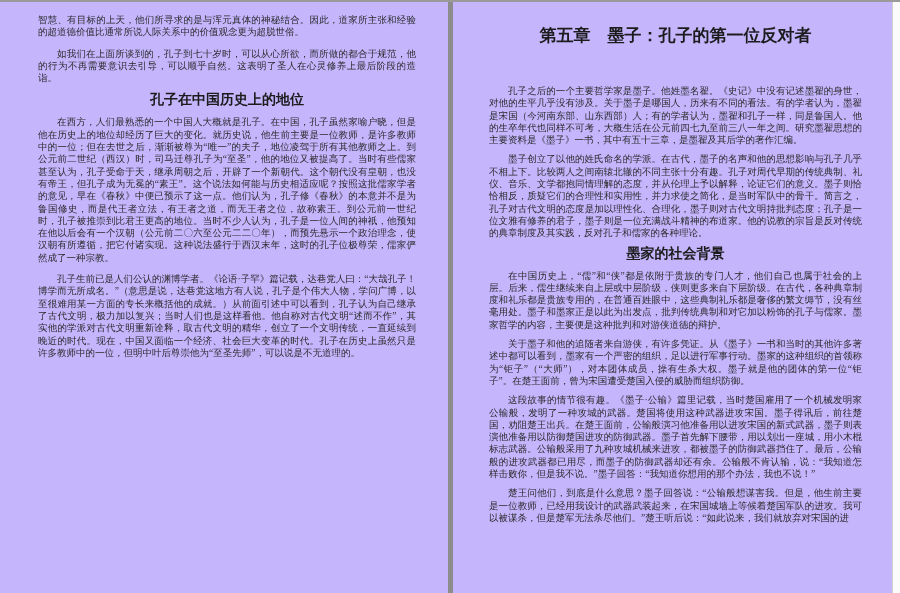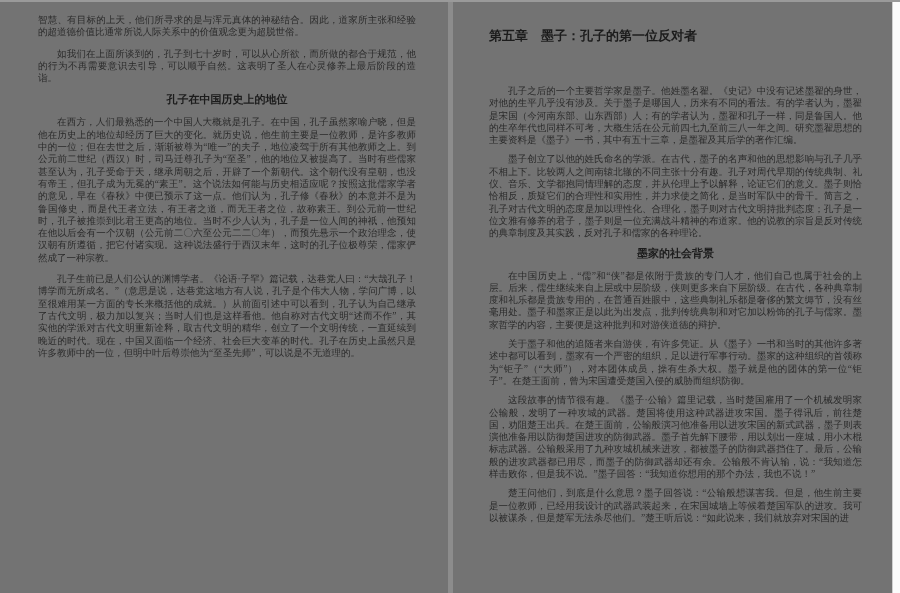--- a/index.html
+++ b/index.html
@@ -16,21 +16,21 @@
   .spread {
     position: relative;
     width: 900px;
     height: 593px;
     display: flex;
     border-top: 2px solid #9a9a9a;
     box-sizing: border-box;
     background: #ffffff;
   }
   .page {
-    background: #737373;
+    background: #c4b5fd;
     box-sizing: border-box;
     overflow: hidden;
     color: #2a2a2a;
   }
   .page-left {
     width: 448px;
     height: 591px;
     padding: 12px 32px 0 38px;
   }
   .page-divider {
@@ -55,29 +55,29 @@
     line-height: 12.3px;
     text-align: justify;
     text-indent: 2em;
     letter-spacing: 0;
     color: #2a2a2a;
   }
   .page-right p.body-para { margin-bottom: 7px; }
   p.body-para.continuation { text-indent: 0; }
   .chapter-title {
     margin: 6px 0 38px 0;
-    font-size: 13px;
+    font-size: 17px;
     line-height: 23px;
     font-weight: bold;
-    text-align: left;
+    text-align: center;
     color: #1c1c1c;
   }
   .section-heading {
     margin: 6px 0 10px 0;
-    font-size: 11px;
+    font-size: 14px;
     line-height: 13px;
     font-weight: bold;
     text-align: center;
     color: #1c1c1c;
   }
 </style>
 </head>
 <body>
 
 <div class="spread">

